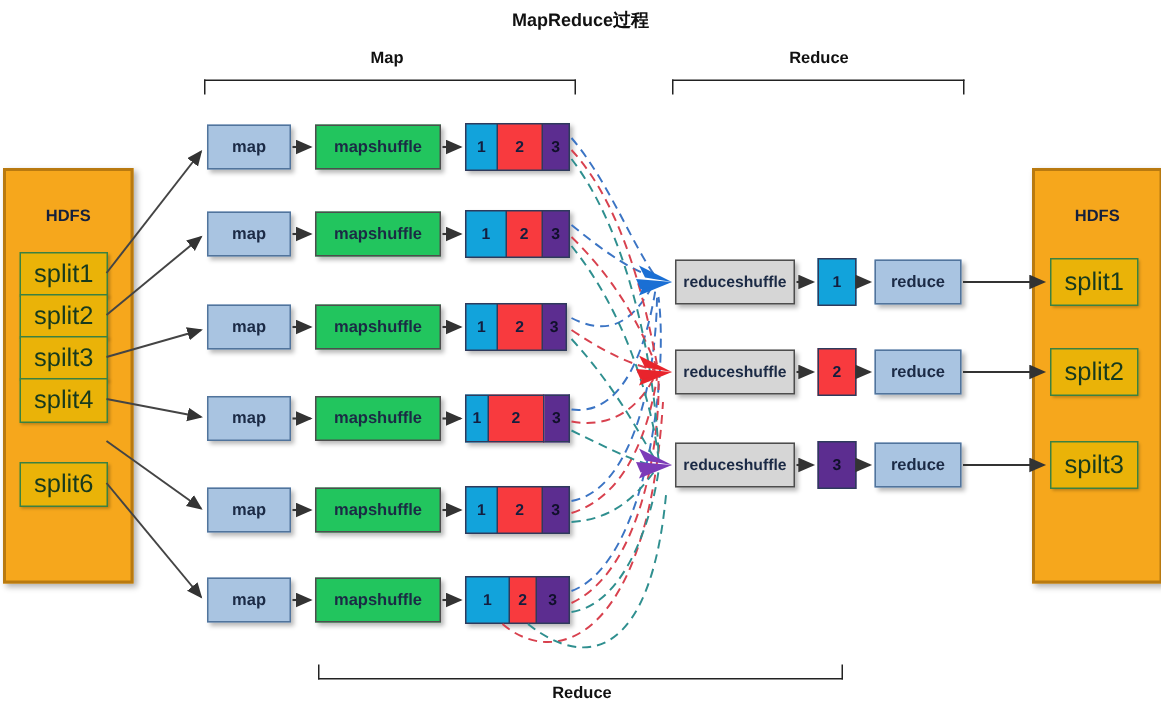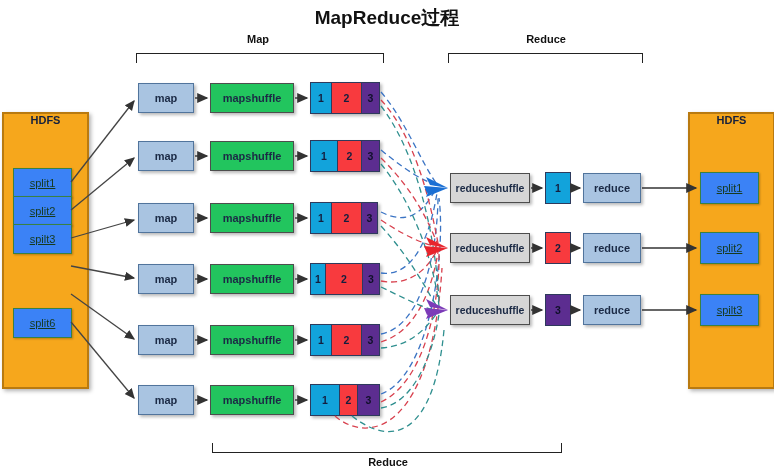--- a/index.html
+++ b/index.html
@@ -1,24 +1,24 @@
 <!DOCTYPE html>
 <html><head>
 <meta charset="utf-8">
 <style>
   html,body{margin:0;padding:0;}
   body{font-family:"Liberation Sans",sans-serif;}
   .canvas{position:relative;width:774px;height:472px;background:#ffffff;overflow:hidden;}
 
-  .title{position:absolute;left:0;right:0;top:5px;text-align:center;font-size:19px;font-weight:bold;color:#111;}
+  .title{position:absolute;left:0;right:0;top:5px;text-align:center;font-size:12px;font-weight:bold;color:#111;}
 
   .hdfs{position:absolute;width:83px;height:273px;top:112px;background:#f6a71c;border:2px solid #b97a10;box-shadow:2px 2px 4px rgba(0,0,0,.3);}
-  .hdfs .hdfs-label{display:block;text-align:center;margin-top:0;font-size:11px;font-weight:bold;color:#15203c;}
-
-  .split{position:absolute;width:57px;height:28px;background:#3b82f6;border:1.6px solid #3a8142;display:flex;align-items:center;justify-content:center;font-size:11px;color:#173a1d;box-shadow:1px 1px 2px rgba(0,0,0,.25);text-decoration:underline;}
+  .hdfs .hdfs-label{display:block;text-align:center;margin-top:24px;font-size:11px;font-weight:bold;color:#15203c;}
+
+  .split{position:absolute;width:57px;height:28px;background:#eab308;border:1.6px solid #3a8142;display:flex;align-items:center;justify-content:center;font-size:17px;color:#173a1d;box-shadow:1px 1px 2px rgba(0,0,0,.25);}
 
   .box{position:absolute;height:30px;display:flex;align-items:center;justify-content:center;font-size:11px;font-weight:bold;color:#1b2a45;box-shadow:2px 2px 3px rgba(0,0,0,.28);box-sizing:border-box;}
   .map-box{left:138px;width:56px;background:#a9c4e1;border:1.6px solid #51749c;}
   .gray-box{left:210px;width:84px;background:#22c55e;border:1.6px solid #4d4d4d;}
   .rshuffle-box{left:450px;width:80px;background:#d6d6d6;border:1.6px solid #4d4d4d;font-size:10.5px;}
   .reduce-box{left:583px;width:58px;background:#a9c4e1;border:1.6px solid #51749c;}
 
   .pgroup{position:absolute;left:310px;height:32px;display:flex;box-shadow:2px 2px 3px rgba(0,0,0,.28);}
   .p{height:100%;display:flex;align-items:center;justify-content:center;font-size:10.5px;font-weight:bold;color:#141e3e;border:1.6px solid #2e3a5c;box-sizing:border-box;}
   .p+.p{border-left:none;}
@@ -49,20 +49,21 @@
   <div class="bracket-down" style="left:448px;width:195px"></div>
   <div class="bracket-up" style="left:212px;width:350px"></div>
   <div class="bracket-label" style="left:388px;top:456px">Reduce</div>
 
   <div class="hdfs" style="left:2px">
     <span class="hdfs-label">HDFS</span>
   </div>
   <div class="split" style="left:13px;top:168px">split1</div>
   <div class="split" style="left:13px;top:196px">split2</div>
   <div class="split" style="left:13px;top:224px">spilt3</div>
+  <div class="split" style="left:13px;top:252px">split4</div>
   <div class="split" style="left:13px;top:308px">split6</div>
 
   <div class="box map-box" style="top:83px">map</div>
   <div class="box gray-box" style="top:83px">mapshuffle</div>
   <div class="pgroup" style="top:82px">
     <div class="p p1" style="width:22px">1</div>
     <div class="p p2" style="width:30px">2</div>
     <div class="p p3" style="width:18px">3</div>
   </div>
 

